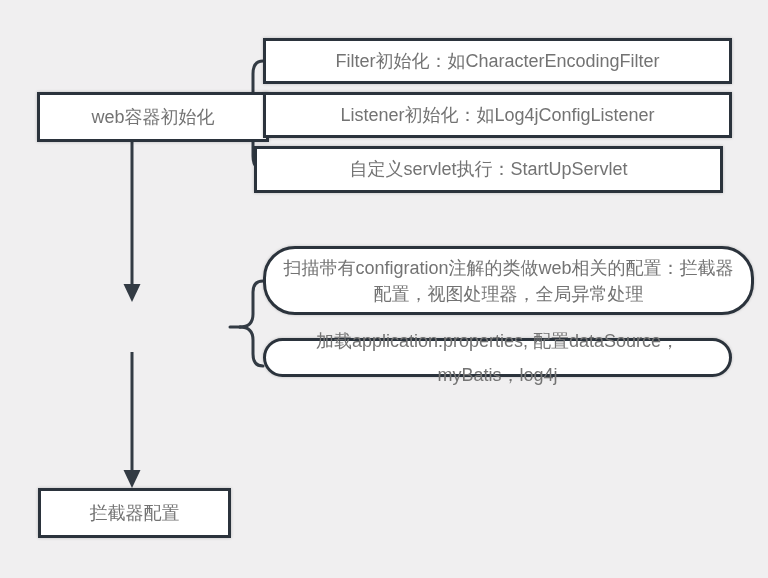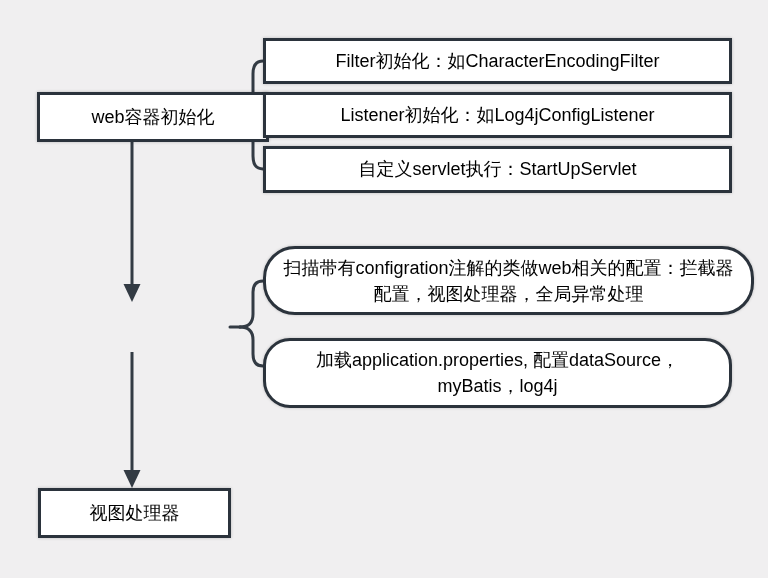--- a/index.html
+++ b/index.html
@@ -19,40 +19,40 @@
     left: 0;
     top: 0;
     width: 768px;
     height: 578px;
   }
   .node {
     position: absolute;
     box-sizing: border-box;
     background: #ffffff;
     border: 3px solid #2b333c;
-    color: #000000;
+    color: #737373;
     display: flex;
     align-items: center;
     justify-content: center;
     text-align: center;
     font-size: 18px;
     line-height: 25px;
     padding: 0 12px;
     box-shadow: 0 0 3px rgba(0,0,0,0.22);
   }
   
   .n-web    { left: 37px;  top: 92px;  width: 232px; height: 50px; }
   .n-spring { left: 37px;  top: 302px; width: 193px; height: 50px; }
   .n-run    { left: 38px;  top: 488px; width: 193px; height: 50px; }
   
   .n-filter   { left: 263px; top: 38px;  width: 469px; height: 46px; }
   .n-listener { left: 263px; top: 92px;  width: 469px; height: 46px; }
-  .n-servlet  { left: 263px; top: 146px; width: 469px; height: 47px; }
+  .n-servlet  { left: 254px; top: 146px; width: 469px; height: 47px; }
   .n-scan     { left: 263px; top: 246px; width: 491px; height: 69px; line-height: 26px; border-radius: 32px; }
-  .n-load     { left: 263px; top: 338px; width: 469px; height: 70px; line-height: 26px; border-radius: 27px; }
+  .n-load     { left: 263px; top: 338px; width: 469px; height: 39px; line-height: 34px; border-radius: 27px; }
 </style>
 </head>
 <body>
 
 <div class="canvas">
 
   <svg class="edges" viewBox="0 0 768 578" xmlns="http://www.w3.org/2000/svg">
 
     <g>
       <path d="M132 142 V 285" fill="none" stroke="#333b44" stroke-width="3"></path>
@@ -74,21 +74,21 @@
       <path d="M230 327 H 240"></path>
       <path d="M240 327 Q253 327 253 314 L253 292 Q253 281 263 281"></path>
       <path d="M240 327 Q253 327 253 340 L253 354 Q253 366 263 366"></path>
     </g>
   </svg>
 
   <div class="node n-web">
     <span>web容器初始化</span>
   </div>
   <div class="node n-run">
-    <span>视图处理器</span>
+    <span>拦截器配置</span>
   </div>
 
   <div class="node n-filter">
     <span>Filter初始化：如CharacterEncodingFilter</span>
   </div>
   <div class="node n-listener">
     <span>Listener初始化：如Log4jConfigListener</span>
   </div>
   <div class="node n-servlet">
     <span>自定义servlet执行：StartUpServlet</span>

